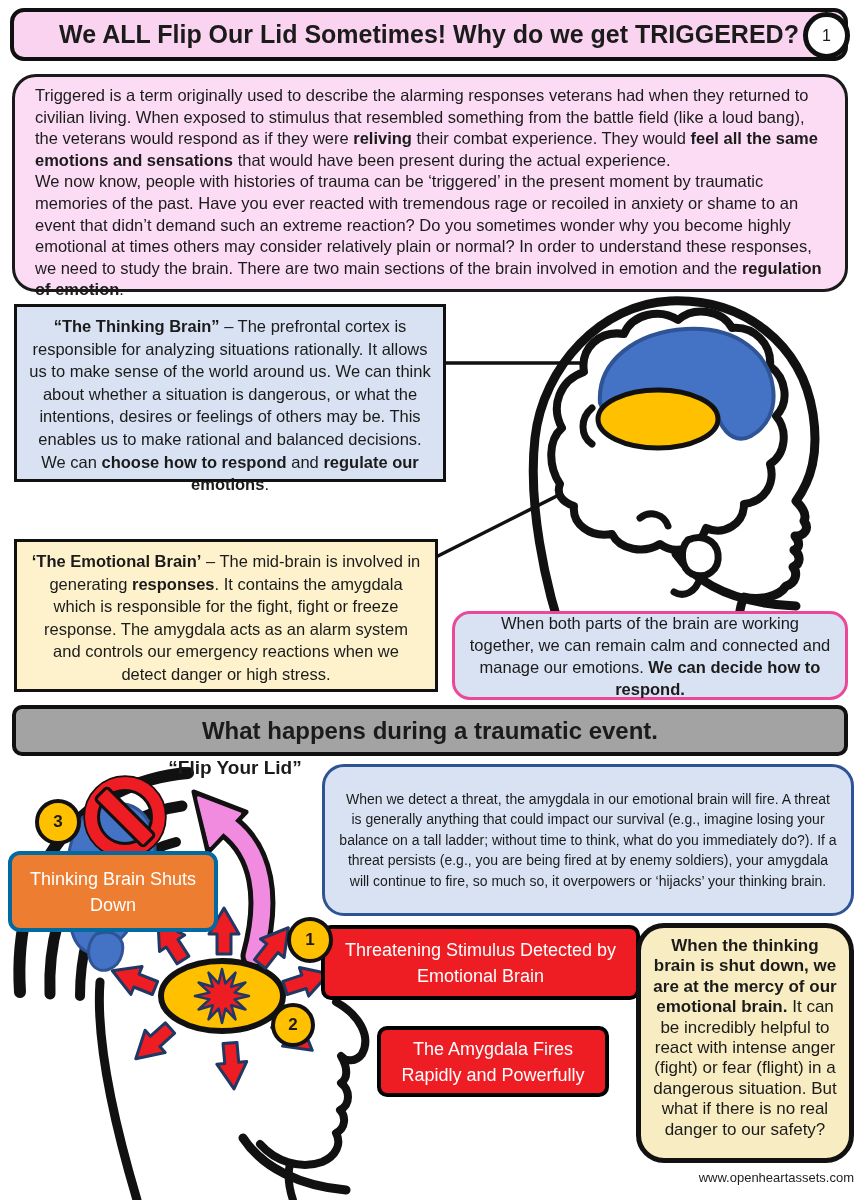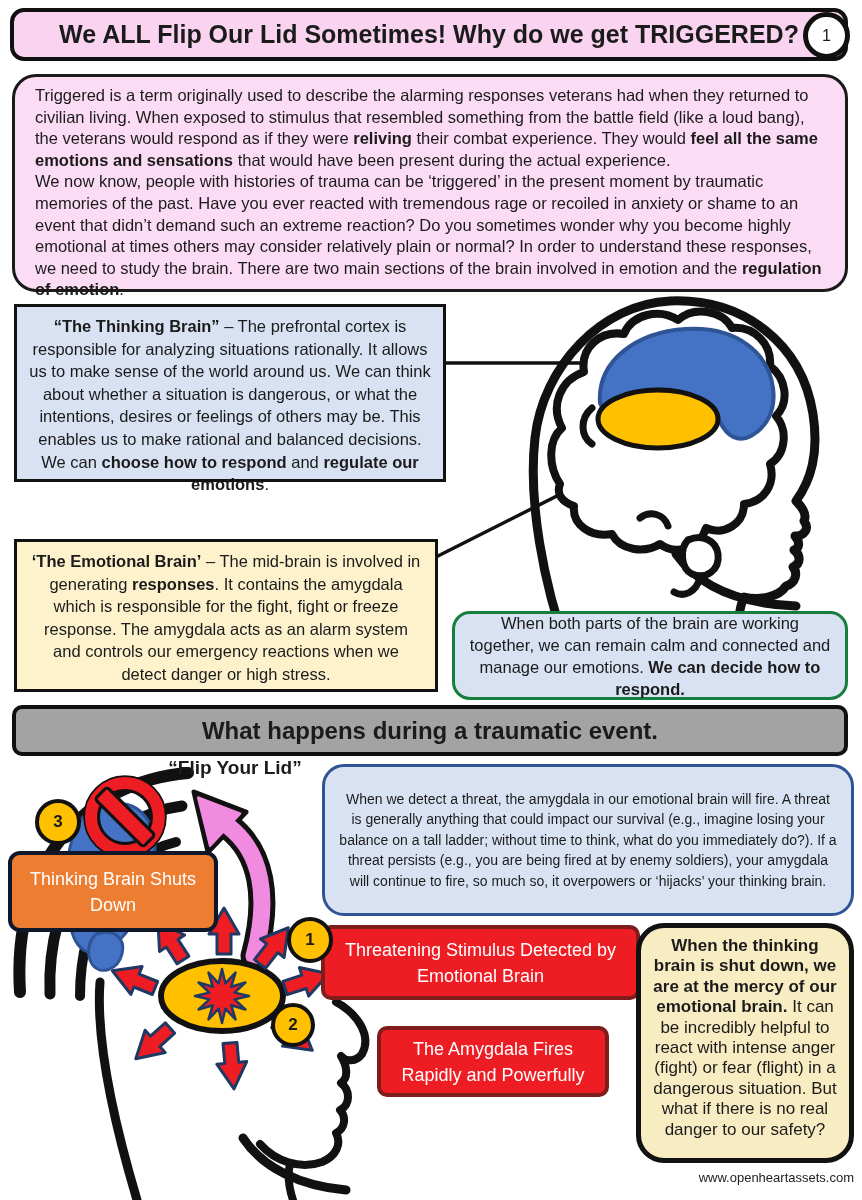--- a/index.html
+++ b/index.html
@@ -5,30 +5,30 @@
   html,body{margin:0;padding:0;background:#fff;}
   body{width:862px;height:1200px;position:relative;font-family:"Liberation Sans",sans-serif;color:#1b1b1b;overflow:hidden;}
   *{box-sizing:border-box;}
   .abs{position:absolute;}
   .b{font-weight:bold;}
   .titlebar{left:10px;top:8px;width:838px;height:53px;background:#f9d3ef;border:4px solid #101010;border-radius:14px;display:flex;align-items:center;justify-content:center;font-size:25px;font-weight:bold;z-index:2;}
   .pagecircle{left:803px;top:12px;width:47px;height:47px;background:#fff;border:5px solid #101010;border-radius:50%;display:flex;align-items:center;justify-content:center;font-size:16px;z-index:3;}
   .introbox{left:12px;top:74px;width:836px;height:218px;background:#fbdcf4;border:3px solid #1a1a1a;border-radius:24px;padding:8px 20px;font-size:16.5px;line-height:21.6px;z-index:2;}
   .tbbox{left:14px;top:304px;width:432px;height:178px;background:#d9e2f3;border:3.5px solid #111;padding:8px 12px;font-size:16.5px;line-height:22.6px;text-align:center;z-index:2;}
   .ebbox{left:14px;top:539px;width:424px;height:153px;background:#fdf2cc;border:3.5px solid #111;padding:8px 12px;font-size:16.5px;line-height:22.6px;text-align:center;z-index:2;}
-  .calmbox{left:452px;top:611px;width:396px;height:89px;background:#d9e2f3;border:3px solid #15803d;border-radius:18px;padding:8px 14px;font-size:16.5px;line-height:22px;text-align:center;display:flex;align-items:center;z-index:2;}
+  .calmbox{left:452px;top:611px;width:396px;height:89px;background:#d9e2f3;border:3px solid #ec4899;border-radius:18px;padding:8px 14px;font-size:16.5px;line-height:22px;text-align:center;display:flex;align-items:center;z-index:2;}
   .sec2bar{left:12px;top:705px;width:836px;height:51px;background:#a3a3a3;border:4px solid #101010;border-radius:10px;display:flex;align-items:center;justify-content:center;font-size:24px;font-weight:bold;z-index:2;}
   .fliplabel{left:160px;top:757px;width:150px;text-align:center;font-size:19px;font-weight:bold;z-index:2;}
   .threatbox{left:322px;top:764px;width:532px;height:152px;background:#d9e2f3;border:3px solid #2f5496;border-radius:22px;padding:6px 14px;font-size:14px;line-height:20.6px;text-align:center;display:flex;align-items:center;z-index:2;}
   .badge{background:#ffc000;border:4px solid #111;border-radius:50%;display:flex;align-items:center;justify-content:center;font-weight:bold;font-size:17px;z-index:5;}
   .badge3{left:35px;top:799px;width:46px;height:46px;}
   .badge1{left:287px;top:917px;width:46px;height:46px;}
   .badge2{left:271px;top:1003px;width:44px;height:44px;}
-  .orangebox{left:8px;top:851px;width:210px;height:81px;background:#ed7d31;border:4px solid #0f172a;border-radius:12px;color:#fff;display:flex;align-items:center;justify-content:center;text-align:center;font-size:18px;line-height:26px;padding:2px 8px;z-index:3;}
-  .redbox{background:#ee1c23;border:4px solid #7f1d1d;border-radius:10px;color:#fff;display:flex;align-items:center;justify-content:center;text-align:center;font-size:18px;line-height:26px;padding:2px 10px;z-index:3;}
+  .orangebox{left:8px;top:851px;width:210px;height:81px;background:#ed7d31;border:4px solid #0369a1;border-radius:12px;color:#fff;display:flex;align-items:center;justify-content:center;text-align:center;font-size:18px;line-height:26px;padding:2px 8px;z-index:3;}
+  .redbox{background:#ee1c23;border:4px solid #000000;border-radius:10px;color:#fff;display:flex;align-items:center;justify-content:center;text-align:center;font-size:18px;line-height:26px;padding:2px 10px;z-index:3;}
   .red1{left:321px;top:925px;width:319px;height:75px;}
   .red2{left:377px;top:1026px;width:232px;height:71px;}
   .mercybox{left:636px;top:923px;width:218px;height:240px;background:#f8ecc2;border:5px solid #111;border-radius:28px;padding:8px 10px;font-size:17px;line-height:20.4px;text-align:center;z-index:4;}
   .footer{right:8px;top:1170px;width:300px;text-align:right;font-size:13px;color:#222;z-index:2;}
   svg{position:absolute;z-index:1;}
 </style>
 </head>
 <body>
 
 <svg style="left:0;top:288px" width="862" height="364" viewBox="0 0 862 364">

